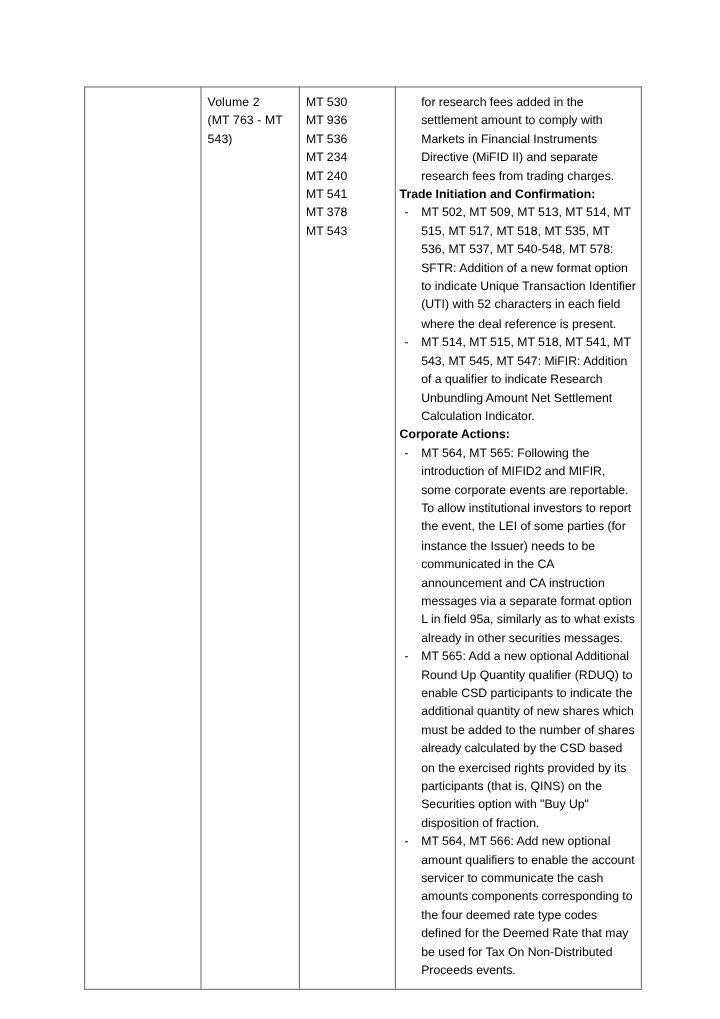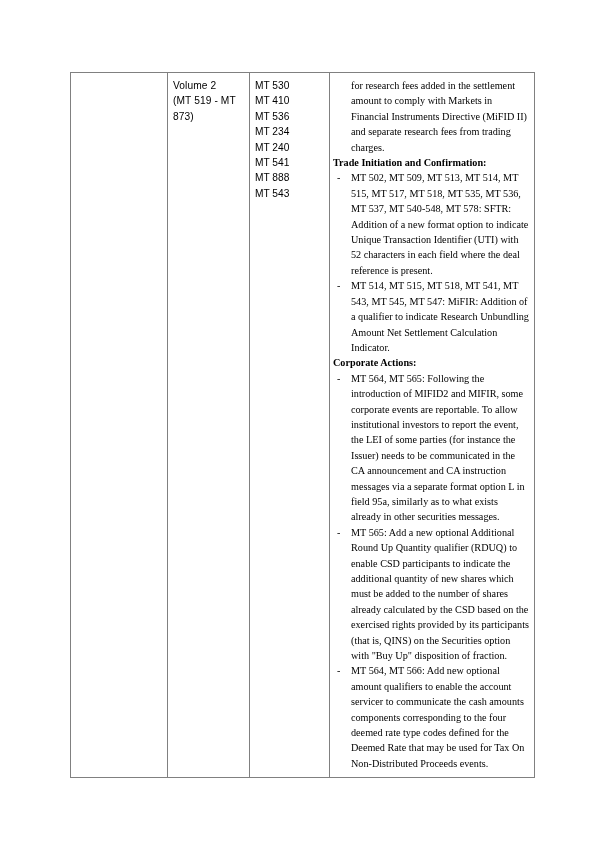--- a/index.html
+++ b/index.html
@@ -40,21 +40,20 @@
   .col-blank   { width: 96px;  }
   .col-volume  { width: 81px;  }
   .col-mtlist  { width: 79px; margin-left: 21px;  }
   .col-content { width: 204px; }
 
   .cell-pad {
     padding: 5px 5px 6px 5px;
   }
   .cell-pad-content {
     padding: 5px 4px 6px 3px;
-    font-family: Liberation Serif, serif;
   }
 
   .txt {
     font-size: 10.2px;
     line-height: 15.4px;
     letter-spacing: 0.01em;
   }
   .volume-line { white-space: normal; }
 
   .mt-line {
@@ -102,33 +101,33 @@
     <tbody>
         <tr>
 
       <td class="col-blank">
         <div class="cell-pad txt"></div>
       </td>
 
       <td class="col-volume">
         <div class="cell-pad txt">
           <div class="volume-line">Volume 2</div>
-          <div class="volume-line">(MT 519 - MT 873)</div>
+          <div class="volume-line">(MT 763 - MT 543)</div>
         </div>
       </td>
 
       <td class="col-mtlist">
         <div class="cell-pad">
           <div class="mt-line">MT 530</div>
-          <div class="mt-line">MT 410</div>
+          <div class="mt-line">MT 936</div>
           <div class="mt-line">MT 536</div>
           <div class="mt-line">MT 234</div>
           <div class="mt-line">MT 240</div>
           <div class="mt-line">MT 541</div>
-          <div class="mt-line">MT 888</div>
+          <div class="mt-line">MT 378</div>
           <div class="mt-line">MT 543</div>
         </div>
       </td>
 
       <td class="col-content">
         <div class="cell-pad-content">
 
           <p class="para">for research fees added in the settlement amount to comply with Markets in Financial Instruments Directive (MiFID II) and separate research fees from trading charges.</p>
 
           <p class="heading">Trade Initiation and Confirmation:</p>

